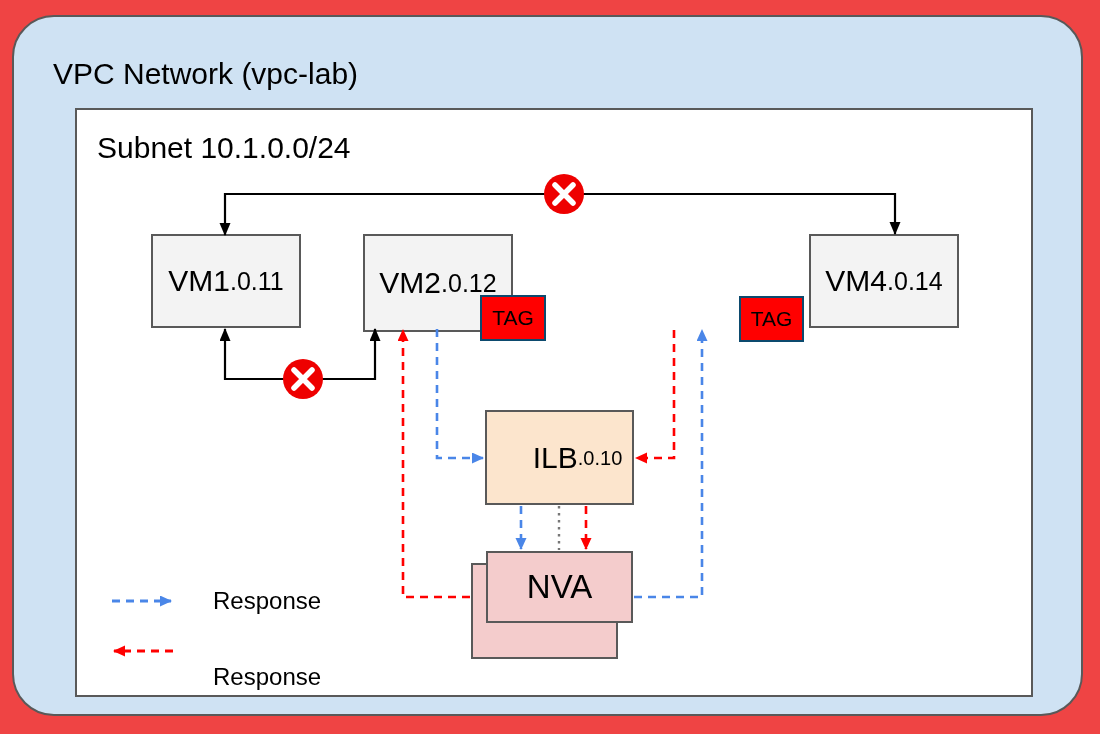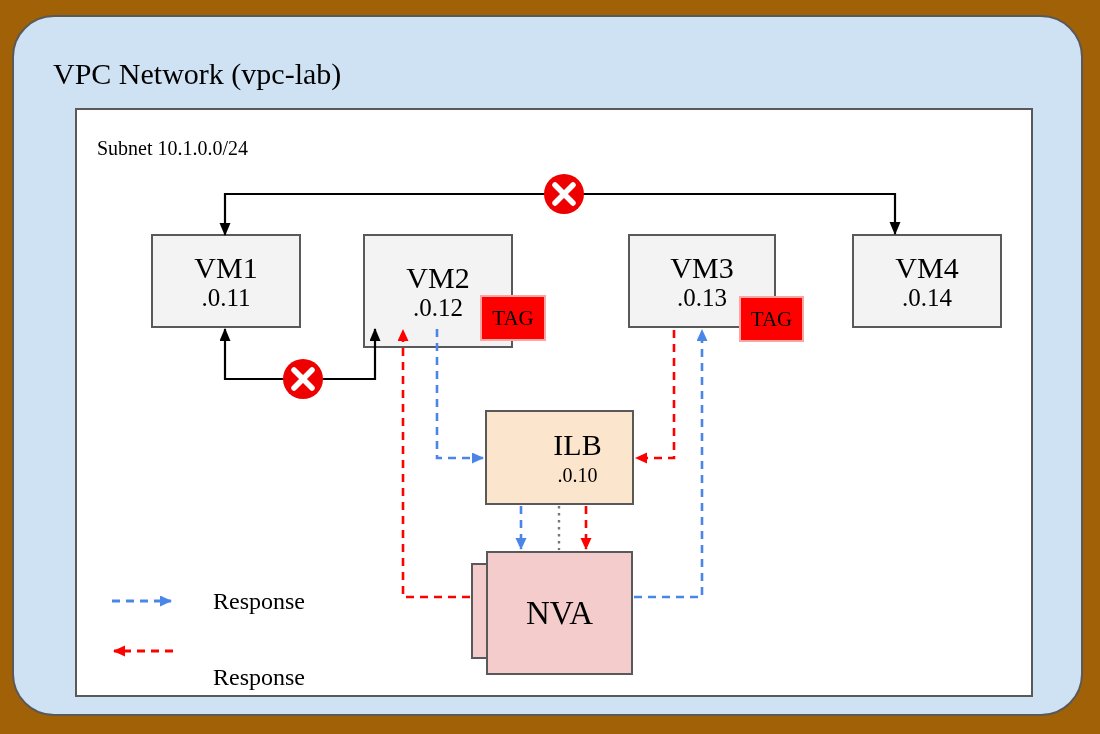--- a/index.html
+++ b/index.html
@@ -1,45 +1,45 @@
 <!DOCTYPE html>
 <html><head>
 <meta charset="utf-8">
 <style>
   html,body{margin:0;padding:0;background:#ffffff;}
   body{font-family:"Liberation Sans","DejaVu Sans",sans-serif;color:#000;}
-  #stage{position:relative;width:1100px;height:734px;background:#a16207;overflow:hidden;font-family:Liberation Serif, serif;}
+  #stage{position:relative;width:1100px;height:734px;background:#ef4444;overflow:hidden;}
 
   .vpc-box{position:absolute;left:12px;top:15px;width:1071px;height:701px;
     background:#cfe2f3;border:2px solid #595959;border-radius:42px;box-sizing:border-box;}
   .subnet-box{position:absolute;left:75px;top:108px;width:958px;height:589px;
     background:#ffffff;border:2px solid #595959;box-sizing:border-box;}
 
   .vpc-title{position:absolute;left:53px;top:57px;font-size:30px;line-height:34px;z-index:2;}
-  .subnet-title{position:absolute;left:97px;top:131px;font-size:20px;line-height:34px;z-index:2;}
+  .subnet-title{position:absolute;left:97px;top:131px;font-size:30px;line-height:34px;z-index:2;}
 
   .node{position:absolute;box-sizing:border-box;border:2px solid #595959;
-    display:flex;flex-direction:column;align-items:center;justify-content:center;z-index:3;}
+    display:flex;flex-direction:row;align-items:center;justify-content:center;z-index:3;}
   .node .nlabel{font-size:30px;line-height:34px;}
   .node .nip{font-size:25px;line-height:26px;}
   .vm{background:#f3f3f3;}
   #vm1{left:151px;top:234px;width:150px;height:94px;}
-  #vm2{left:363px;top:234px;width:150px;height:114px;}
+  #vm2{left:363px;top:234px;width:150px;height:98px;}
   #vm3{left:628px;top:234px;width:148px;height:94px;}
-  #vm4{left:852px;top:234px;width:150px;height:94px;}
+  #vm4{left:809px;top:234px;width:150px;height:94px;}
 
   #ilb{left:485px;top:410px;width:149px;height:95px;background:#fce5cd;padding-left:36px;}
   #ilb .nip{font-size:20px;}
 
   .nva-back{position:absolute;left:471px;top:563px;width:147px;height:96px;
     background:#f4cccc;border:2px solid #595959;box-sizing:border-box;z-index:3;}
-  #nva{left:486px;top:551px;width:147px;height:124px;background:#f4cccc;z-index:4;}
+  #nva{left:486px;top:551px;width:147px;height:72px;background:#f4cccc;z-index:4;}
   #nva .nlabel{font-size:33px;}
 
-  .tag{position:absolute;box-sizing:border-box;border:2px solid #fca5a5;background:#ff0000;
+  .tag{position:absolute;box-sizing:border-box;border:2px solid #0c4a6e;background:#ff0000;
     color:#000;display:flex;align-items:center;justify-content:center;
     font-size:21px;z-index:5;}
   #tag-vm2{left:480px;top:295px;width:66px;height:46px;}
   #tag-vm3{left:739px;top:296px;width:65px;height:46px;}
 
   .legend-label{position:absolute;font-size:24px;line-height:28px;z-index:2;}
   #legend-request-label{left:213px;top:587px;}
   #legend-response-label{left:213px;top:663px;}
 
   #wires{position:absolute;left:0;top:0;width:1100px;height:734px;z-index:6;pointer-events:none;}
@@ -55,24 +55,20 @@
   <div class="subnet-box"></div>
   <div class="subnet-title">Subnet 10.1.0.0/24</div>
 
   <div class="node vm" id="vm1">
     <span class="nlabel">VM1</span>
     <span class="nip">.0.11</span>
   </div>
   <div class="node vm" id="vm2">
     <span class="nlabel">VM2</span>
     <span class="nip">.0.12</span>
-  </div>
-  <div class="node vm" id="vm3">
-    <span class="nlabel">VM3</span>
-    <span class="nip">.0.13</span>
   </div>
   <div class="node vm" id="vm4">
     <span class="nlabel">VM4</span>
     <span class="nip">.0.14</span>
   </div>
 
   <div class="tag" id="tag-vm2">TAG</div>
   <div class="tag" id="tag-vm3">TAG</div>
 
   <div class="node" id="ilb">

